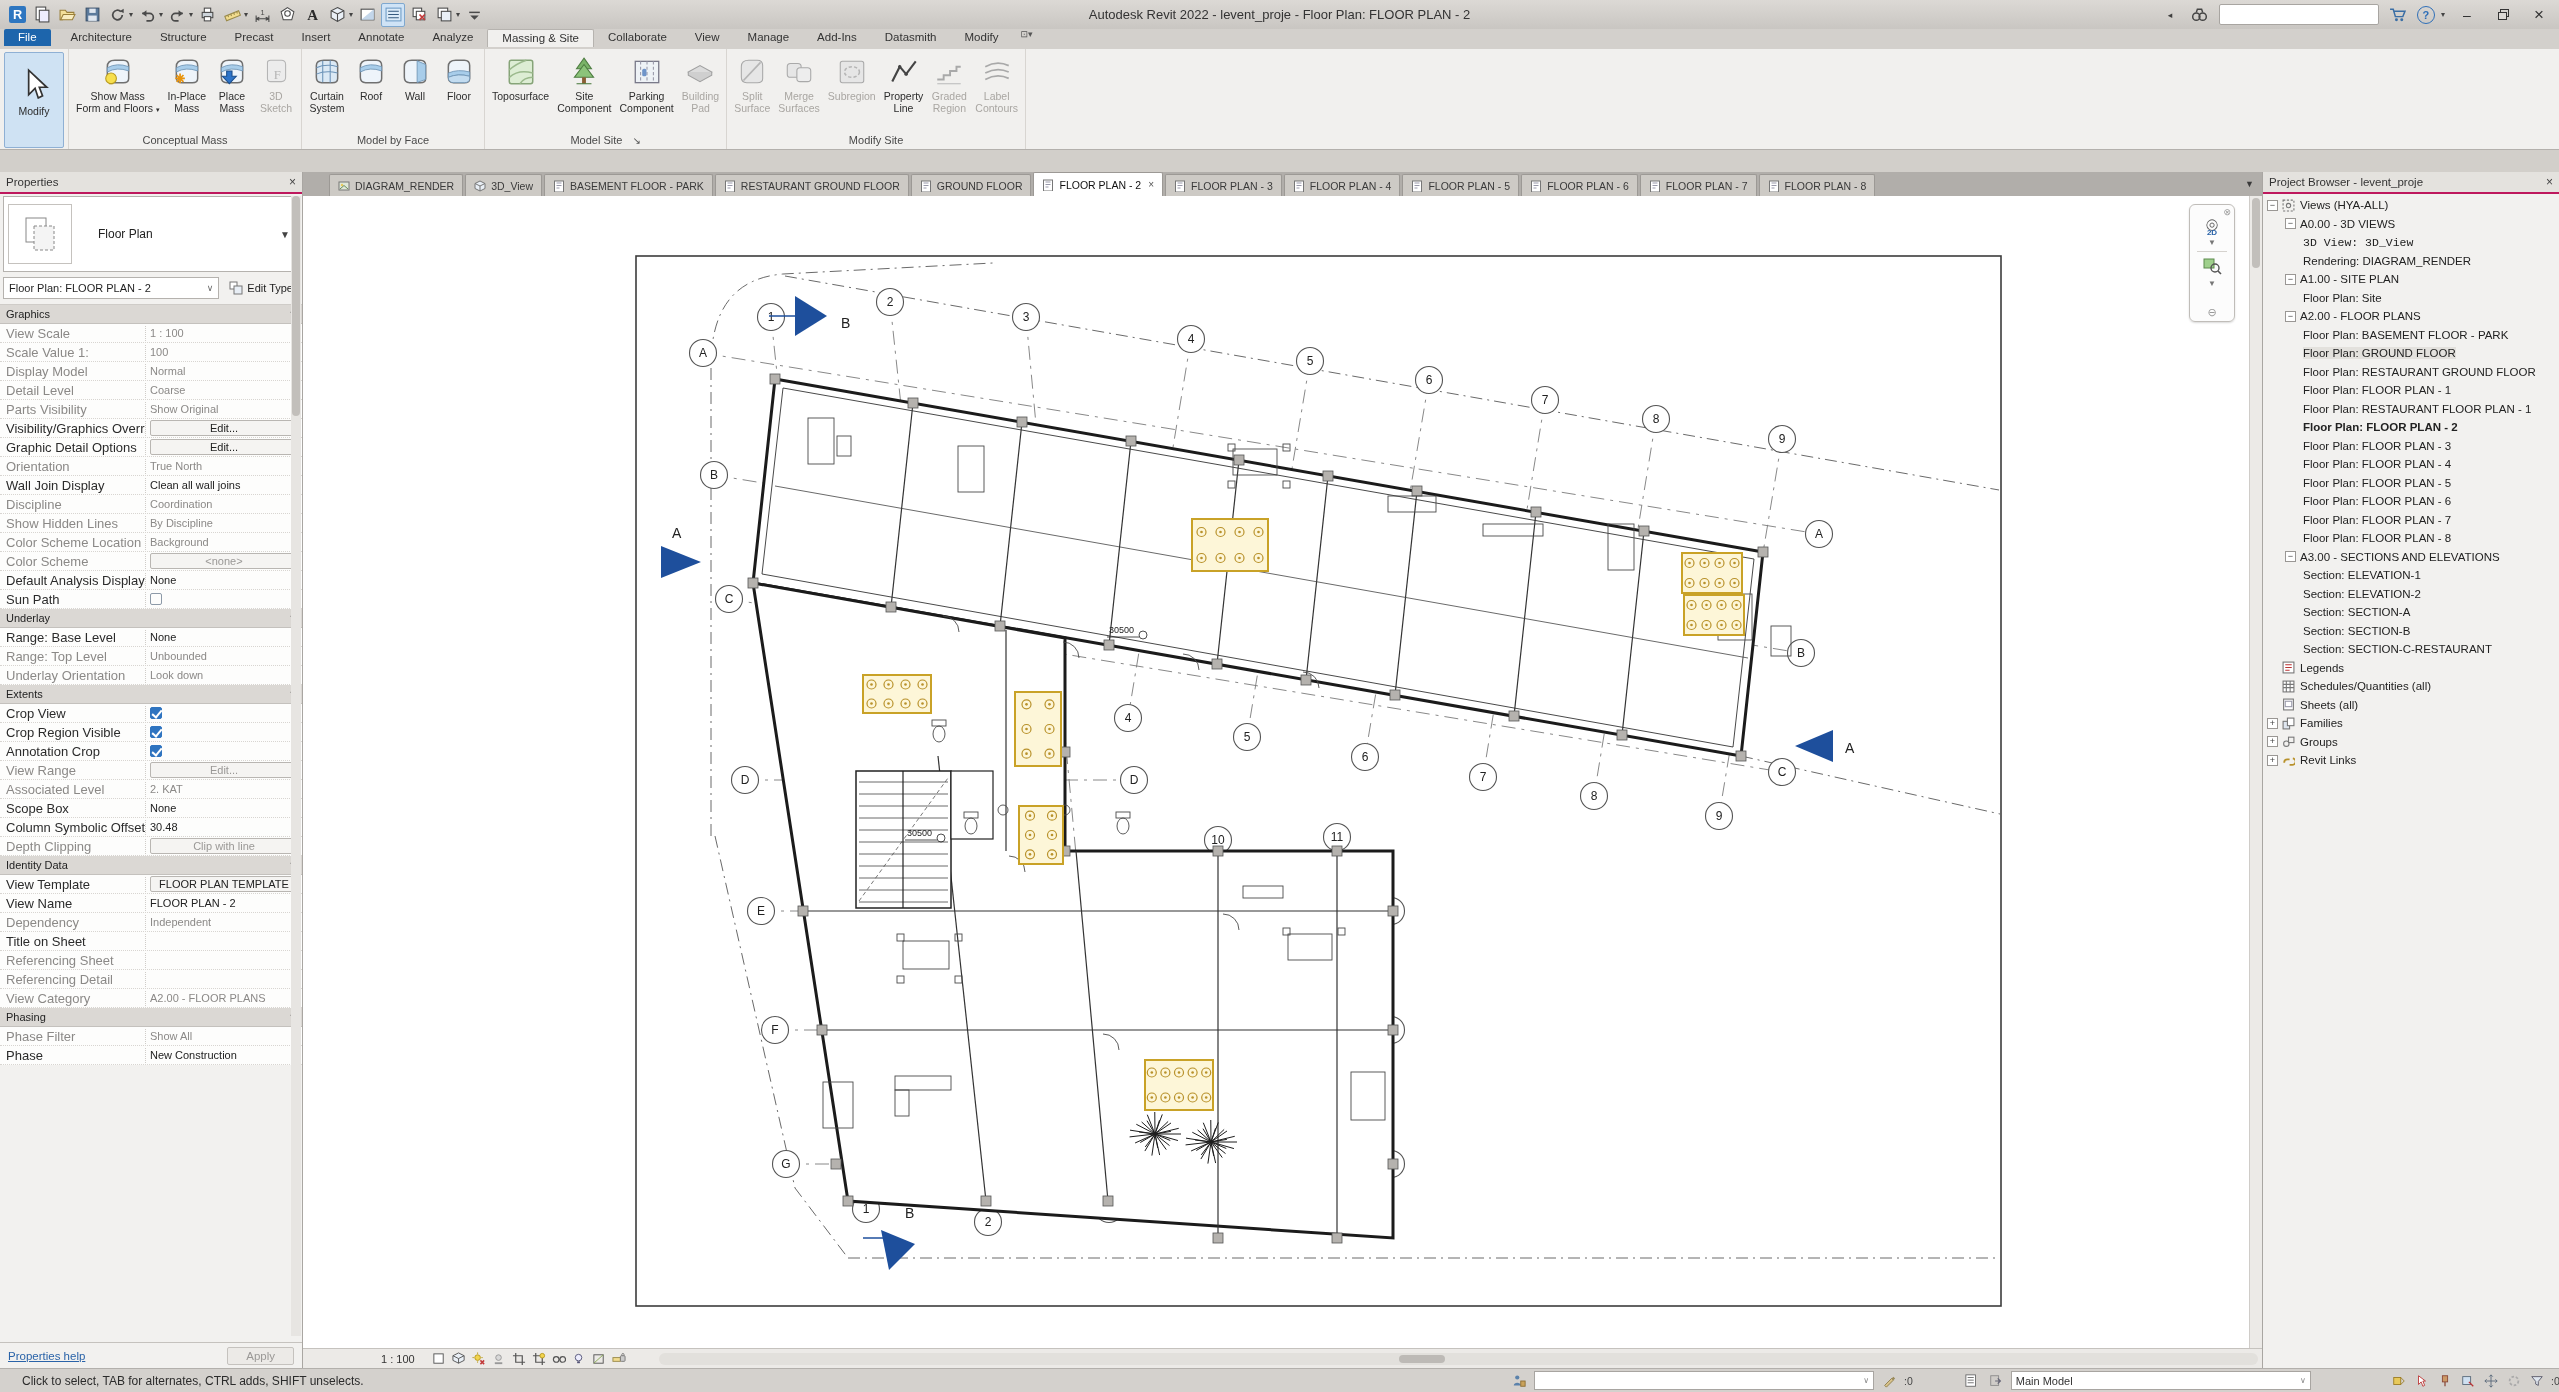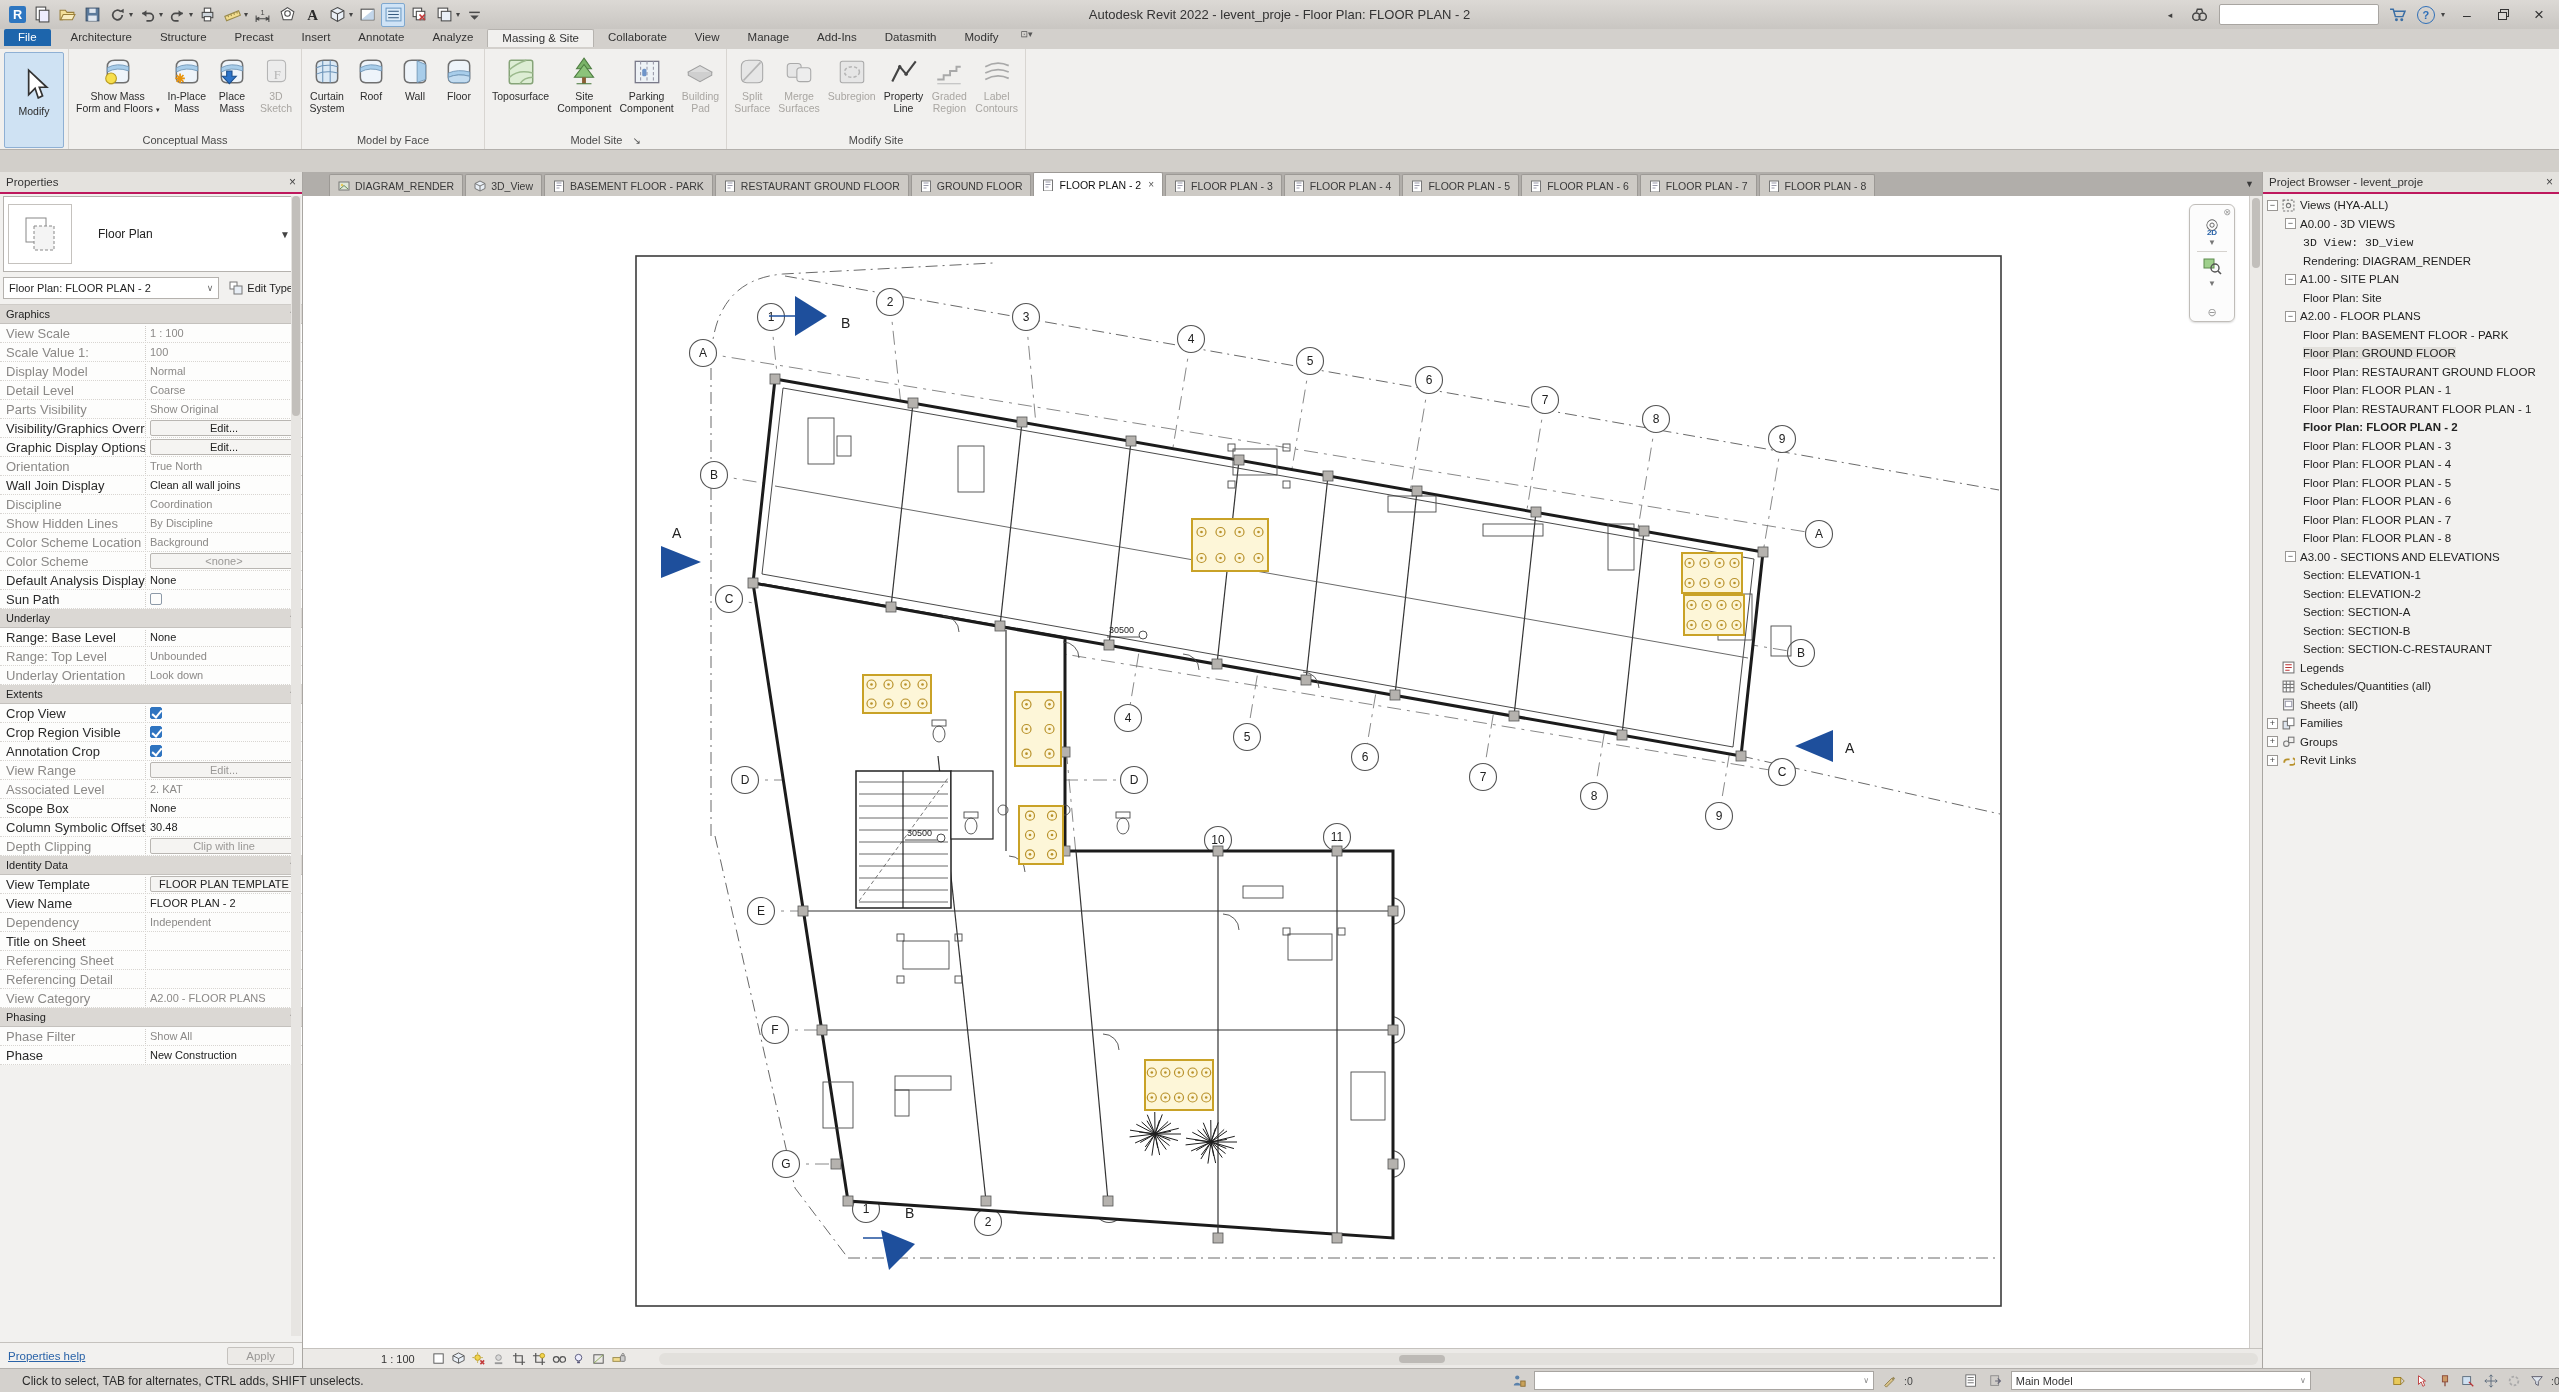--- a/index.html
+++ b/index.html
@@ -577,21 +577,21 @@
           <div class="lbl">Parts Visibility</div>
           <div class="val">Show Original</div>
         </div>
         <div class="prow">
           <div class="lbl">Visibility/Graphics Overr...</div>
           <div class="val">
             <div class="pbtn">Edit...</div>
           </div>
         </div>
         <div class="prow">
-          <div class="lbl">Graphic Display Options</div>
+          <div class="lbl">Graphic Detail Options</div>
           <div class="val">
             <div class="pbtn">Edit...</div>
           </div>
         </div>
         <div class="prow muted">
           <div class="lbl">Orientation</div>
           <div class="val">True North</div>
         </div>
         <div class="prow">
           <div class="lbl">Wall Join Display</div>

